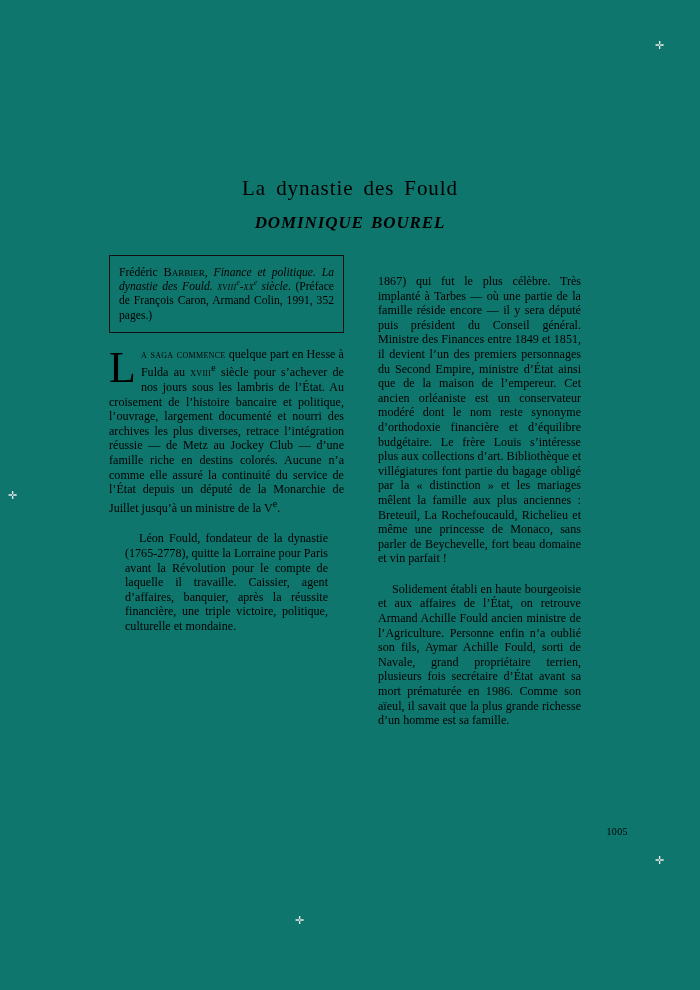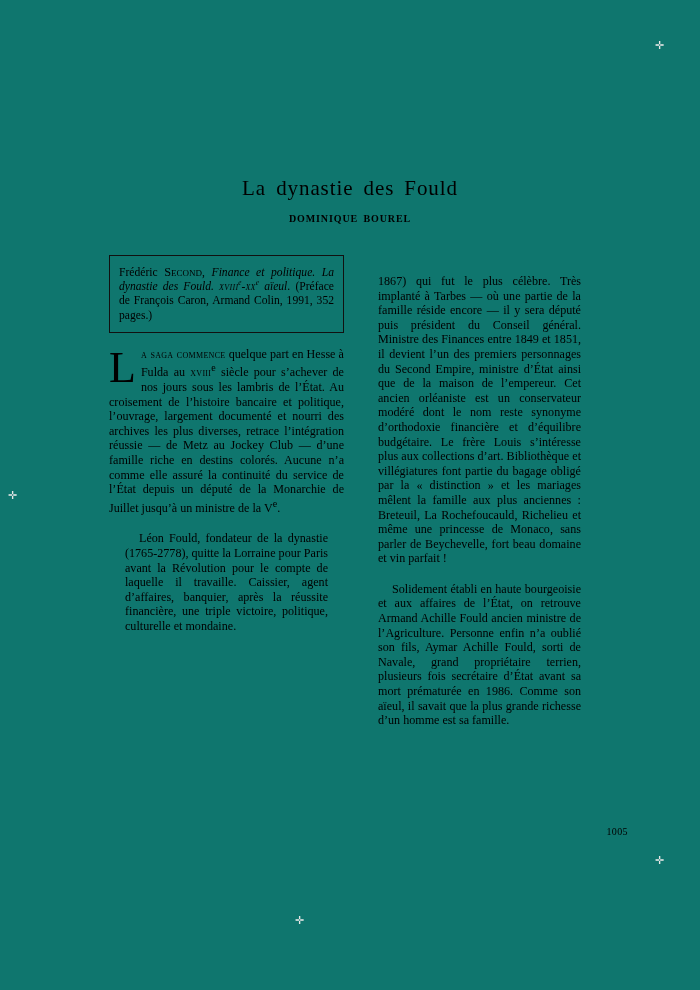--- a/index.html
+++ b/index.html
@@ -46,21 +46,22 @@
     letter-spacing: 0.9px;
     word-spacing: 4px;
     font-weight: normal;
   }
   .author {
     position: absolute;
     left: 0;
     right: 0;
     top: 213px;
     text-align: center;
-    font-size: 10px;
+    font-size: 17px;
+    font-style: italic;
     font-weight: bold;
     letter-spacing: 0.9px;
     word-spacing: 2px;
   }
 
   
   .col {
     position: absolute;
     top: 255px;
     width: 235px;
@@ -142,21 +143,21 @@
   <span class="reg-mark reg-bl">✛</span>
   <span class="reg-mark reg-br">✛</span>
   <span class="reg-mark reg-ml">✛</span>
 
   <h1 class="title">La dynastie des Fould</h1>
   <div class="author">DOMINIQUE BOUREL</div>
 
   <div class="col col-left">
 
     <div class="cite-box">
-      <span>Frédéric </span><span class="sc">Second</span><span>, </span><i>Finance et politique. La dynastie des Fould. </i><i class="smallcaps-roman">xviii</i><i><sup>e</sup></i><i>-</i><i class="smallcaps-roman">xx</i><i><sup>e</sup></i><i> aïeul</i><span>. (Préface de François Caron, Armand Colin, 1991, 352 pages.)</span>
+      <span>Frédéric </span><span class="sc">Barbier</span><span>, </span><i>Finance et politique. La dynastie des Fould. </i><i class="smallcaps-roman">xviii</i><i><sup>e</sup></i><i>-</i><i class="smallcaps-roman">xx</i><i><sup>e</sup></i><i> siècle</i><span>. (Préface de François Caron, Armand Colin, 1991, 352 pages.)</span>
     </div>
 
     <p class="dropcap-para">
       <span class="dropcap">L</span><span class="lead-smallcaps">a saga commence</span><span> quelque part en Hesse à Fulda au </span><span class="smallcaps-roman">xviii</span><sup>e</sup><span> siècle pour s’achever de nos jours sous les lambris de l’État. Au croisement de l’histoire bancaire et politique, l’ouvrage, largement documenté et nourri des archives les plus diverses, retrace l’intégration réussie — de Metz au Jockey Club — d’une famille riche en destins colorés. Aucune n’a comme elle assuré la continuité du service de l’État depuis un député de la Monarchie de Juillet jusqu’à un ministre de la </span><span>V</span><sup>e</sup><span>.</span>
     </p>
 
     <p class="body-text">Léon Fould, fondateur de la dynastie (1765-2778), quitte la Lorraine pour Paris avant la Révolution pour le compte de laquelle il travaille. Caissier, agent d’affaires, banquier, après la réussite financière, une triple victoire, politique, culturelle et mondaine.</p>
   </div>
 
   <div class="col col-right">

